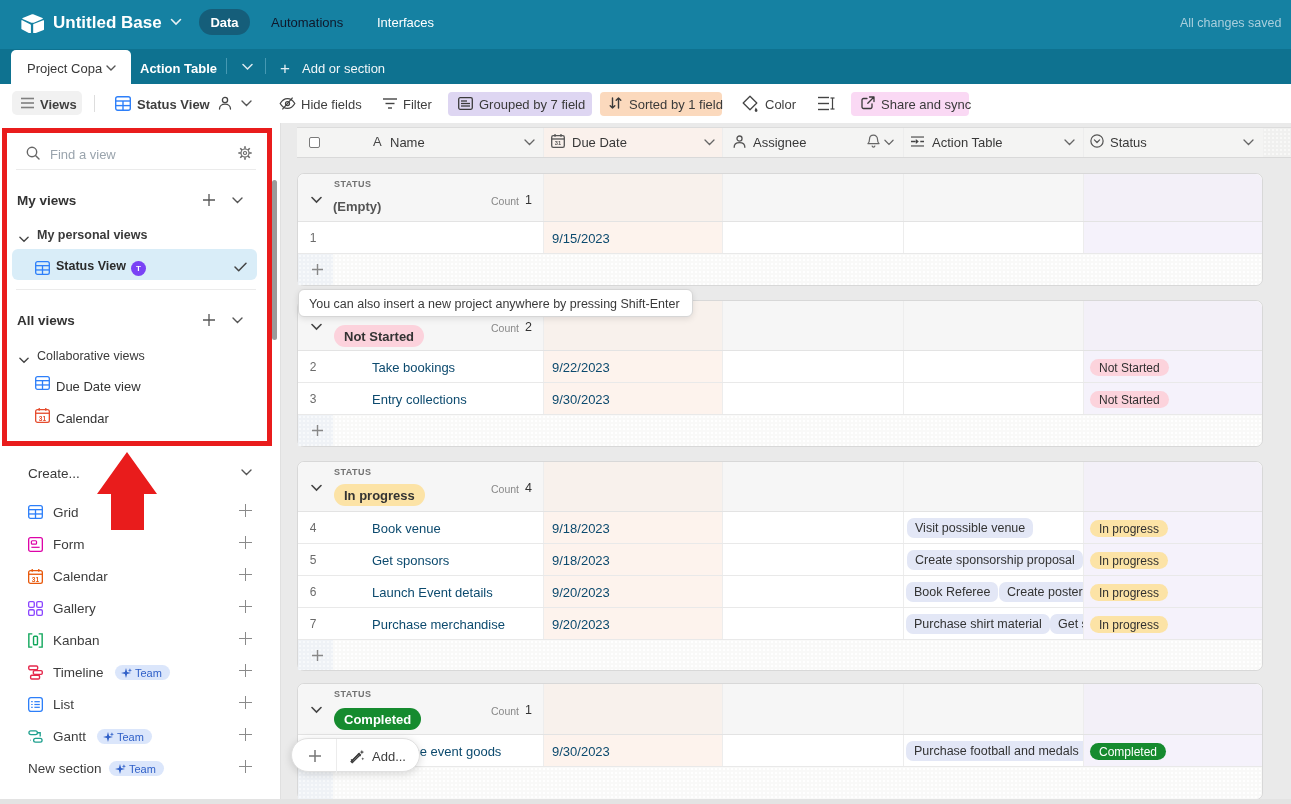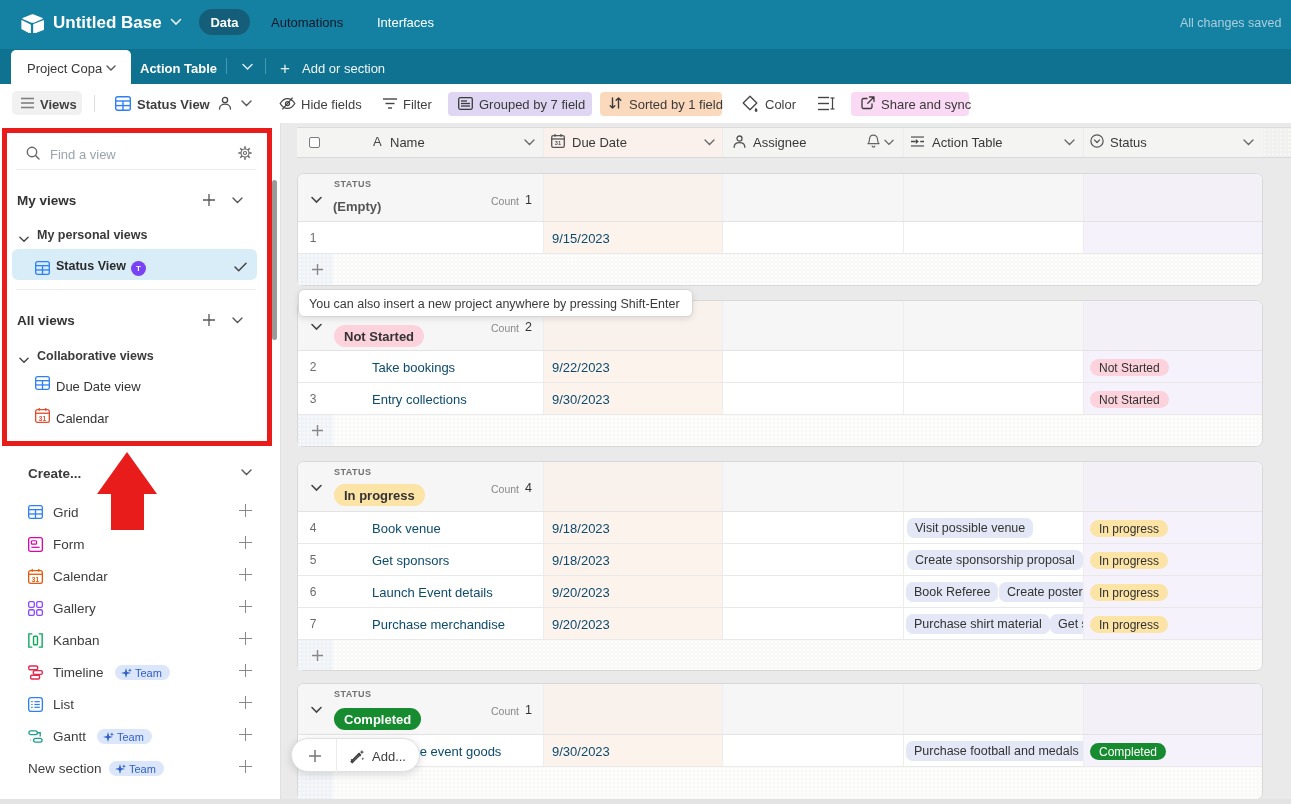--- a/index.html
+++ b/index.html
@@ -216,38 +216,38 @@
     <div class="r" style="left:17px;top:190px;font-size:13.5px;font-weight:bold;color:#333">All views</div>
     <svg class="r" style="left:203px;top:191px" width="12" height="12" viewBox="0 0 12 12">
         <path d="M6 0 v12 M0 6 h12" stroke="#555" stroke-width="1.3"></path>
       </svg>
     <svg class="r" style="left:232px;top:194px" width="11" height="7" viewBox="0 0 11 7">
         <path d="M1 1 L5.5 5.5 L10 1" stroke="#555" stroke-width="1.4" fill="none" stroke-linecap="round"></path>
       </svg>
     <div class="r" style="left:19px;top:227px"><svg width="10" height="7" viewBox="0 0 11 7">
           <path d="M1 1 L5.5 5.5 L10 1" stroke="#444" stroke-width="1.5" fill="none" stroke-linecap="round"></path>
         </svg></div>
-    <div class="r" style="left:37px;top:226px;font-size:12.5px;font-weight:bold;color:#3a3a3a">Collaborative views</div>
+    <div class="r" style="left:37px;top:226px;font-size:12.5px;font-weight:normal;color:#3a3a3a">Collaborative views</div>
     <svg class="r" style="left:35px;top:253px" width="15" height="14" viewBox="0 0 16 15">
         <rect x="0.7" y="0.7" width="14.6" height="13.6" rx="2" fill="none" stroke="#2d7ff9" stroke-width="1.4"></rect>
         <line x1="0.7" y1="5" x2="15.3" y2="5" stroke="#2d7ff9" stroke-width="1.4"></line>
         <line x1="0.7" y1="9.6" x2="15.3" y2="9.6" stroke="#2d7ff9" stroke-width="1.4"></line>
         <line x1="8" y1="5" x2="8" y2="14.3" stroke="#2d7ff9" stroke-width="1.4"></line>
       </svg>
     <div class="r" style="left:56px;top:256px;font-size:13px;font-weight:500;color:#333">Due Date view</div>
     <svg class="r" style="left:35px;top:285px" width="15" height="15" viewBox="0 0 16 16">
         <rect x="0.7" y="1.7" width="14.6" height="13.6" rx="2" fill="none" stroke="#e54c2e" stroke-width="1.4"></rect>
         <line x1="0.7" y1="5.6" x2="15.3" y2="5.6" stroke="#e54c2e" stroke-width="1.4"></line>
         <line x1="4.5" y1="0" x2="4.5" y2="3" stroke="#e54c2e" stroke-width="1.4"></line>
         <line x1="11.5" y1="0" x2="11.5" y2="3" stroke="#e54c2e" stroke-width="1.4"></line>
         <text x="8" y="13.4" font-size="7" font-weight="bold" fill="#e54c2e" text-anchor="middle" font-family="Liberation Sans">31</text>
       </svg>
     <div class="r" style="left:56px;top:288px;font-size:13px;font-weight:500;color:#333">Calendar</div>
 
-    <div class="r" style="left:28px;top:343px;font-size:13.5px;font-weight:bold;color:#3a3a3a">Create...</div>
+    <div class="r" style="left:28px;top:343px;font-size:13.5px;font-weight:normal;color:#3a3a3a">Create...</div>
     <svg class="r" style="left:241px;top:346px" width="11" height="7" viewBox="0 0 11 7">
         <path d="M1 1 L5.5 5.5 L10 1" stroke="#555" stroke-width="1.4" fill="none" stroke-linecap="round"></path>
       </svg>
 
     <svg class="r" style="left:28px;top:382px" width="15" height="14" viewBox="0 0 16 15">
         <rect x="0.7" y="0.7" width="14.6" height="13.6" rx="2" fill="none" stroke="#2d7ff9" stroke-width="1.4"></rect>
         <line x1="0.7" y1="5" x2="15.3" y2="5" stroke="#2d7ff9" stroke-width="1.4"></line>
         <line x1="0.7" y1="9.6" x2="15.3" y2="9.6" stroke="#2d7ff9" stroke-width="1.4"></line>
         <line x1="8" y1="5" x2="8" y2="14.3" stroke="#2d7ff9" stroke-width="1.4"></line>
       </svg>

